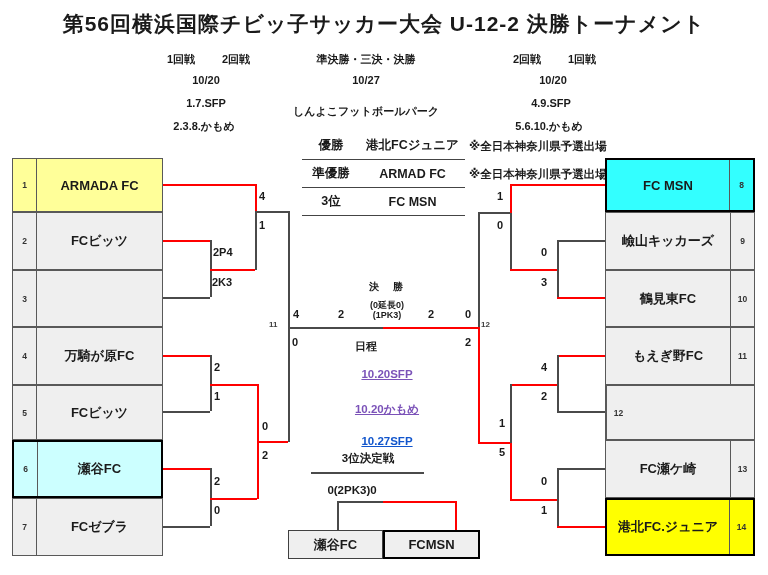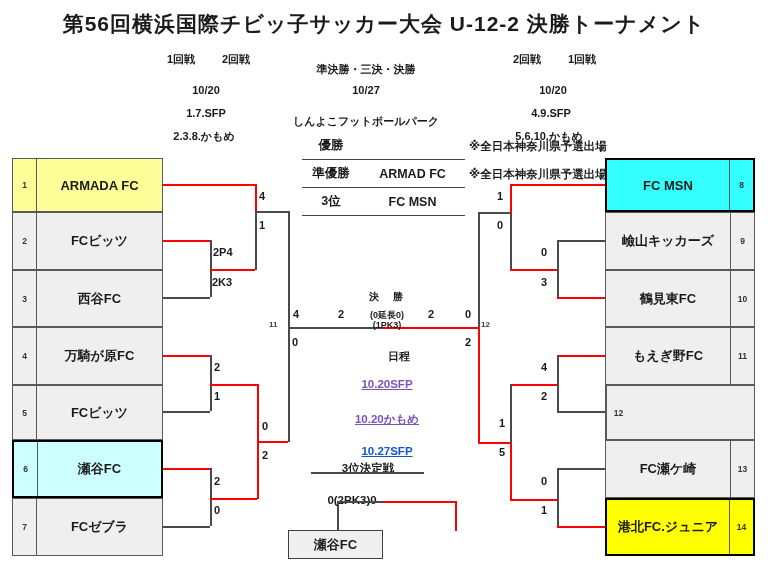--- a/index.html
+++ b/index.html
@@ -1,19 +1,19 @@
 <!DOCTYPE html>
 <html style="--red: #ff0000; --line: #4a4a4a; --yellow: #ffff00; --yellowLight: #ffff99; --cyan: #33ffff; --cyanLight: #ccffff; --grayFill: #efefef; --linkPurple: #7b52b8; --linkBlue: #1155cc;"><head>
 <meta charset="utf-8">
 <style>
   html,body{margin:0;padding:0;background:#fff;}
   .stage{position:relative;width:768px;height:575px;background:#fff;overflow:hidden;
          font-family:"Liberation Sans","DejaVu Sans",sans-serif;font-weight:bold;color:#1a1a1a;}
   .abs{position:absolute;}
-  .ctr{transform:translateX(-50%);white-space:nowrap;margin-top:10px;}
+  .ctr{transform:translateX(-50%);white-space:nowrap;}
   .title{width:100%;text-align:center;top:10px;left:0;font-size:21px;letter-spacing:1px;}
   .hsm{font-size:11px;white-space:nowrap;}
   
   .ln{position:absolute;background:var(--line,#4a4a4a);}
   .ln.h{height:1.6px;}
   .ln.v{width:1.6px;}
   .ln.red{background:var(--red,#f00);}
   .ln.h.red{height:2.4px;margin-top:-0.4px;}
   .ln.v.red{width:2.4px;margin-left:-0.4px;}
   
@@ -67,20 +67,21 @@
 
   <span class="abs hsm" style="left:513px;top:52px">2回戦</span>
   <span class="abs hsm" style="left:568px;top:52px">1回戦</span>
   <span class="abs hsm ctr" style="left:553px;top:74px">10/20</span>
   <span class="abs hsm ctr" style="left:551px;top:97px">4.9.SFP</span>
   <span class="abs hsm ctr" style="left:549px;top:119px">5.6.10.かもめ</span>
 
   <div class="rrow" style="top:133px">
     <span class="ut">
         <span class="rk">優勝</span>
+        <span class="tm">港北FCジュニア</span>
       </span>
     <span class="nt">※全日本神奈川県予選出場</span>
   </div>
   <div class="rrow" style="top:161px">
     <span class="ut">
         <span class="rk">準優勝</span>
         <span class="tm">ARMAD FC</span>
       </span>
     <span class="nt">※全日本神奈川県予選出場</span>
   </div>
@@ -95,21 +96,20 @@
   <div class="tbox left fill-yl" style="top:158px;height:54px">
     <span class="num">1</span>
       <span class="nm">ARMADA FC</span>
     </div>
   <div class="tbox left" style="top:212px;height:58px">
     <span class="num">2</span>
       <span class="nm">FCビッツ</span>
     </div>
   <div class="tbox left" style="top:270px;height:57px">
     <span class="num">3</span>
-      <span class="nm">西谷FC</span>
     </div>
   <div class="tbox left" style="top:327px;height:58px">
     <span class="num">4</span>
       <span class="nm">万騎が原FC</span>
     </div>
   <div class="tbox left" style="top:385px;height:55px">
     <span class="num">5</span>
       <span class="nm">FCビッツ</span>
     </div>
   <div class="tbox left fill-cl bold-bd" style="top:440px;height:58px">
@@ -221,29 +221,32 @@
   <span class="sc" style="left:541px;top:246px">0</span>
   <span class="sc" style="left:541px;top:276px">3</span>
   <span class="sc" style="left:541px;top:361px">4</span>
   <span class="sc" style="left:541px;top:390px">2</span>
   <span class="sc" style="left:499px;top:417px">1</span>
   <span class="sc" style="left:499px;top:446px">5</span>
   <span class="sc" style="left:541px;top:475px">0</span>
   <span class="sc" style="left:541px;top:504px">1</span>
 
   <span class="abs ctr" style="left:387px;top:280px;font-size:10px;letter-spacing:2px">決　勝</span>
-  <span class="abs ctr" style="left:399px;top:339px;font-size:11px">日程</span>
+  <span class="abs ctr" style="left:366px;top:339px;font-size:11px">日程</span>
   <span class="abs ctr link lk-p" style="left:387px;top:368px">10.20SFP</span>
   <span class="abs ctr link lk-p" style="left:387px;top:402px">10.20かもめ</span>
   <span class="abs ctr link lk-b" style="left:387px;top:435px">10.27SFP</span>
 
   <span class="abs ctr" style="left:368px;top:451px;font-size:11.5px">3位決定戦</span>
   <div class="ln h" style="left:311px;top:472px;width:113px"></div>
   <span class="abs ctr" style="left:352px;top:484px;font-size:11.5px">0(2PK3)0</span>
   <div class="ln v" style="left:337px;top:501px;height:30px"></div>
   <div class="ln h" style="left:337px;top:501px;width:46px"></div>
   <div class="ln h red" style="left:383px;top:501px;width:73px"></div>
   <div class="ln v red" style="left:455px;top:501px;height:30px"></div>
   <div class="bbox" style="left:288px;width:95px">
     <span>瀬谷FC</span>
     </div>
+  <div class="bbox fill-yy" style="left:383px;width:97px;border:2px solid #000">
+    <span>FCMSN</span>
+    </div>
 
 </div>
 
 </body></html>

